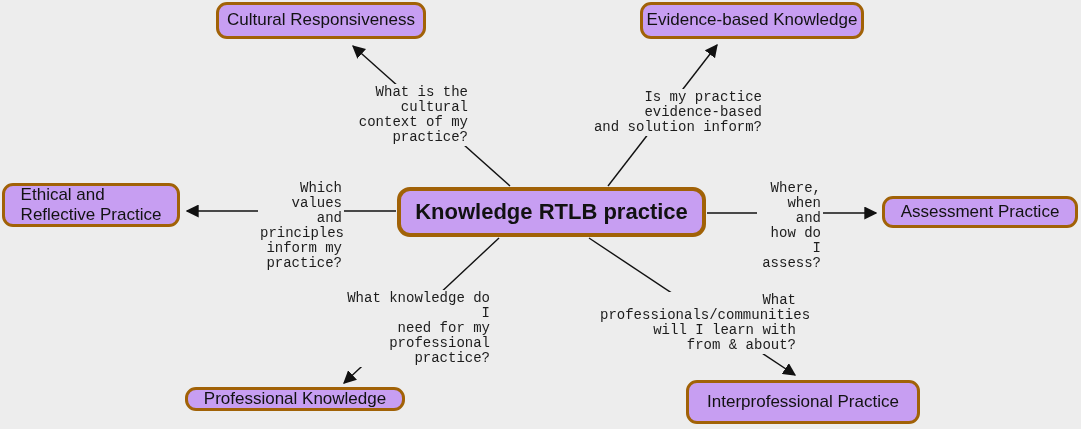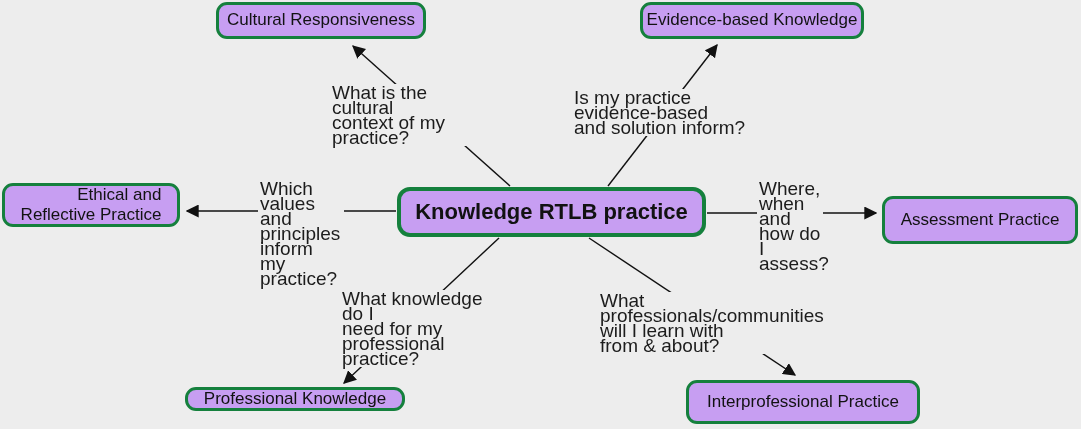--- a/index.html
+++ b/index.html
@@ -17,57 +17,57 @@
   #connectors {
     position: absolute;
     left: 0; top: 0;
     z-index: 1;
   }
   .node {
     position: absolute;
     z-index: 3;
     box-sizing: border-box;
     background: #c79ef2;
-    border: 3px solid #15803d;
+    border: 3px solid #a16207;
     border-radius: 11px;
     display: flex;
     align-items: center;
     justify-content: center;
-    text-align: right;
+    text-align: left;
     font-family: "Liberation Sans", sans-serif;
     font-size: 17px;
     color: #121212;
     white-space: pre-line;
     line-height: 1.2;
   }
   .node-central {
     border-width: 4px;
     border-radius: 13px;
     font-weight: bold;
     font-size: 22px;
   }
   .qlabel {
     position: absolute;
     z-index: 2;
     box-sizing: border-box;
     background: #ededed;
-    font-family: Liberation Sans, sans-serif;
-    font-size: 19px;
+    font-family: Liberation Mono, monospace;
+    font-size: 14px;
     line-height: 15px;
     color: #1c1c1c;
-    text-align: left;
+    text-align: right;
     white-space: pre-line;
     padding: 1px 2px;
   }
   
   #node-central           { left: 397px; top: 187px; width: 309px; height: 50px; }
   #node-cultural          { left: 216px; top: 2px;   width: 210px; height: 37px; }
   #node-evidence          { left: 640px; top: 2px;   width: 224px; height: 37px; }
   #node-ethical           { left: 2px;   top: 183px; width: 178px; height: 44px; }
-  #node-assessment        { left: 882px; top: 196px; width: 196px; height: 48px; }
+  #node-assessment        { left: 882px; top: 196px; width: 196px; height: 32px; }
   #node-professional      { left: 185px; top: 387px; width: 220px; height: 24px; }
   #node-interprofessional { left: 686px; top: 380px; width: 234px; height: 44px; }
   
   #q-cultural          { left: 330px; top: 84px;  width: 140px; }
   #q-evidence          { left: 572px; top: 89px;  width: 192px; }
   #q-ethical           { left: 258px; top: 180px; width: 86px;  }
   #q-assessment        { left: 757px; top: 180px; width: 66px;  }
   #q-professional      { left: 340px; top: 290px; width: 152px; }
   #q-interprofessional { left: 598px; top: 292px; width: 200px; }
 </style>

